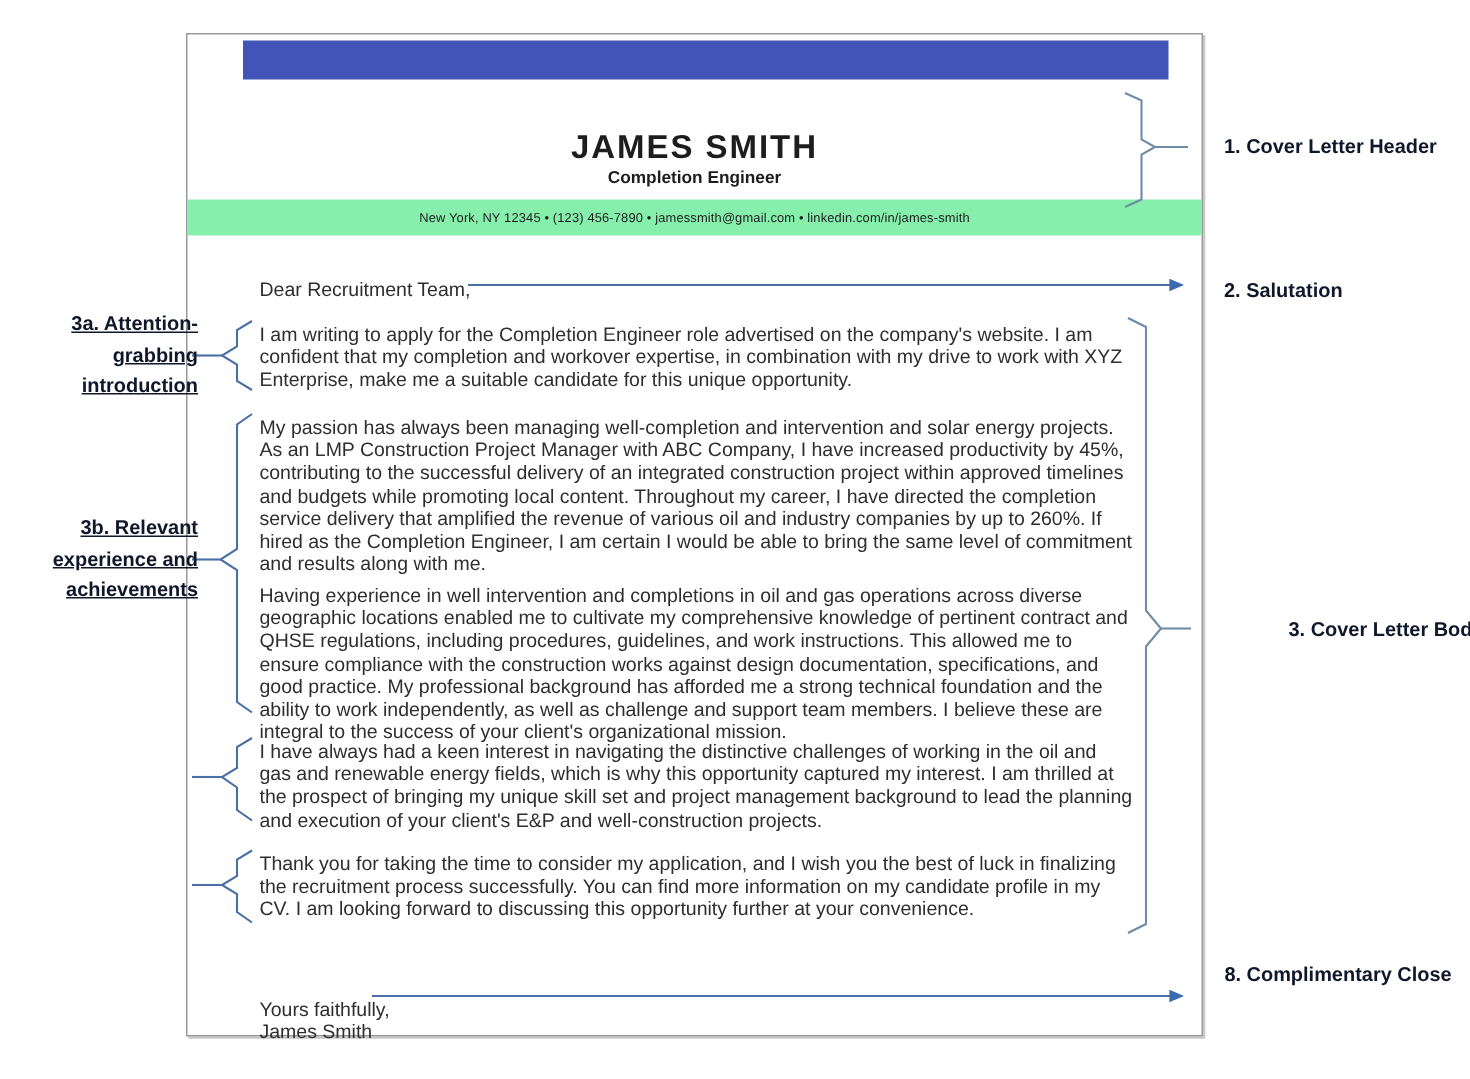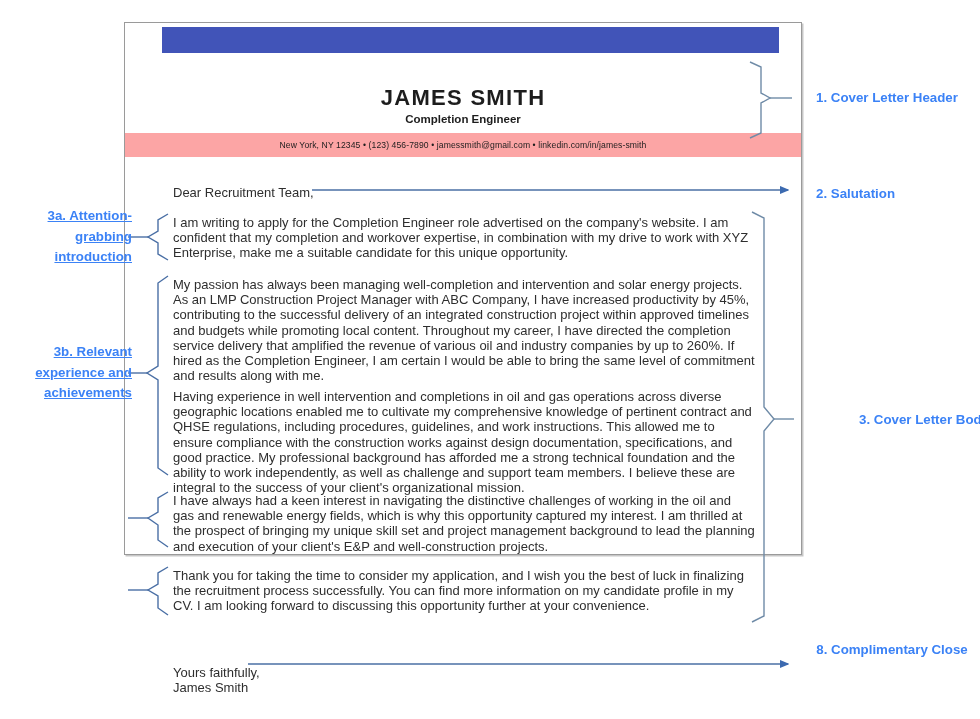--- a/index.html
+++ b/index.html
@@ -21,21 +21,21 @@
     width: 980px;
     height: 719px;
   }
 
   
   #letter-page {
     position: absolute;
     left: 124px;
     top: 22px;
     width: 678px;
-    height: 533px;
+    height: 669px;
     background: #ffffff;
     border: 1px solid #9a9a9a;
     box-sizing: border-box;
     box-shadow: 1.5px 1.5px 0 rgba(0,0,0,0.22);
     padding-left: 20px;
   }
 
   #blue-bar {
     position: absolute;
     left: 37px;
@@ -68,21 +68,21 @@
     font-weight: bold;
     color: #1d1d1d;
   }
 
   #orange-bar {
     position: absolute;
     left: 0;
     top: 110px;
     width: 100%;
     height: 24px;
-    background: #fca5a5;
+    background: #86efac;
     display: flex;
     align-items: center;
     justify-content: center;
   }
   #contact-line {
     font-size: 8.6px;
     color: #1d1d1d;
     letter-spacing: 0.1px;
     white-space: nowrap;
   }
@@ -105,21 +105,21 @@
     height: 719px;
     pointer-events: none;
   }
 
   
   .side-label {
     position: absolute;
     font-family: "Liberation Sans", sans-serif;
     font-weight: bold;
     font-size: 13.3px;
-    color: #3b82f6;
+    color: #0f172a;
     line-height: 20.5px;
   }
   .label-left  { text-align: right; text-decoration: underline; }
   .label-right { text-align: left; }
 
   #lbl-1 { left: 816px; top: 88px;  width: 164px; }
   #lbl-2 { left: 816px; top: 184px; width: 164px; }
   #lbl-3 { left: 859px; top: 410px; width: 164px; }
   #lbl-4 { left: 816px; top: 640px; width: 152px; text-align: center; }
 

